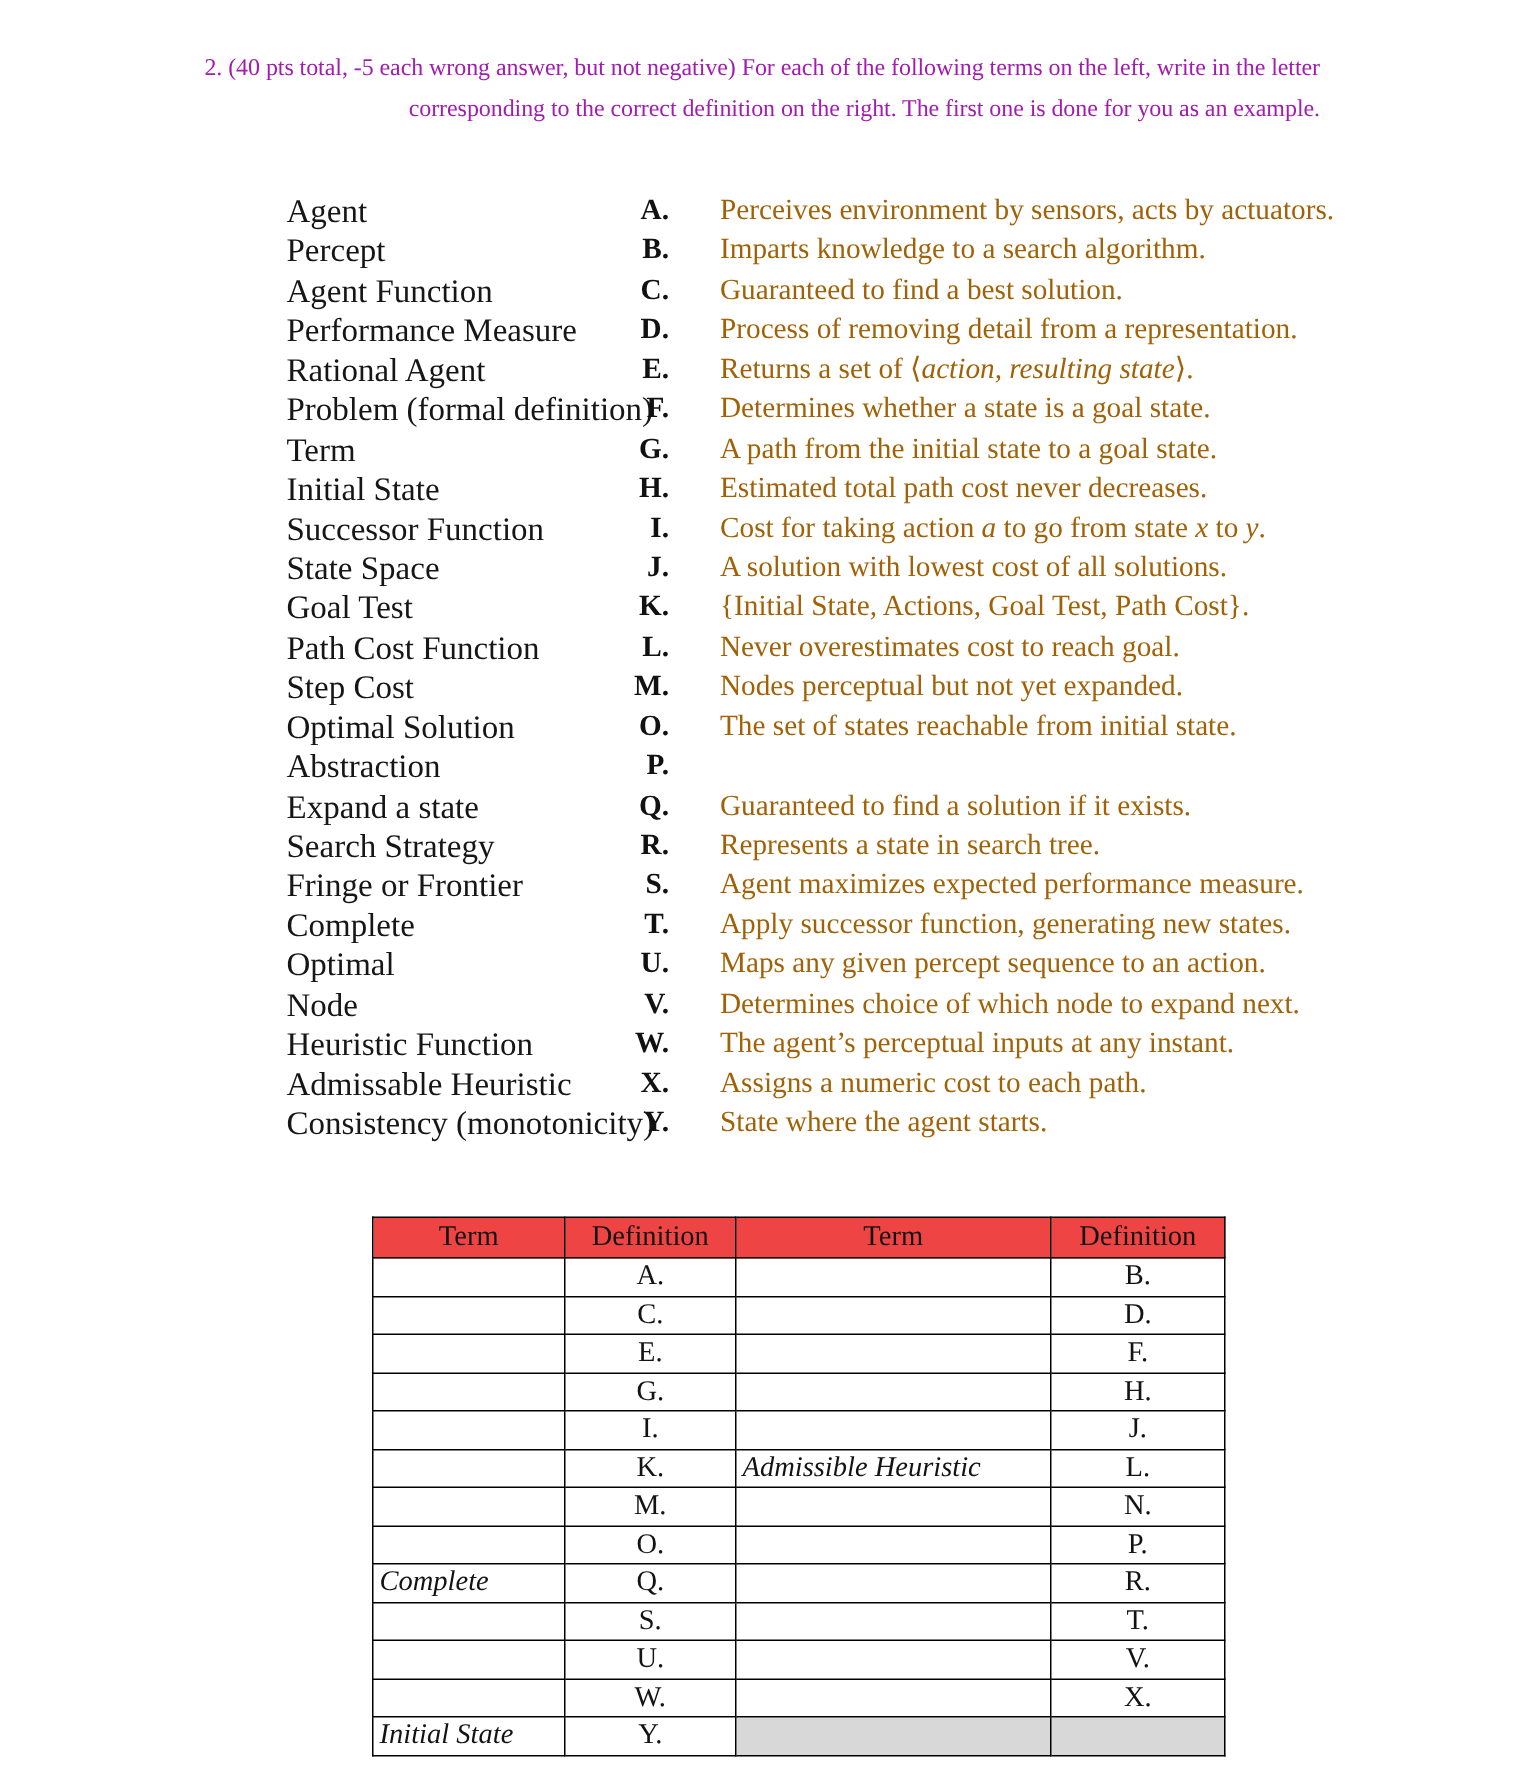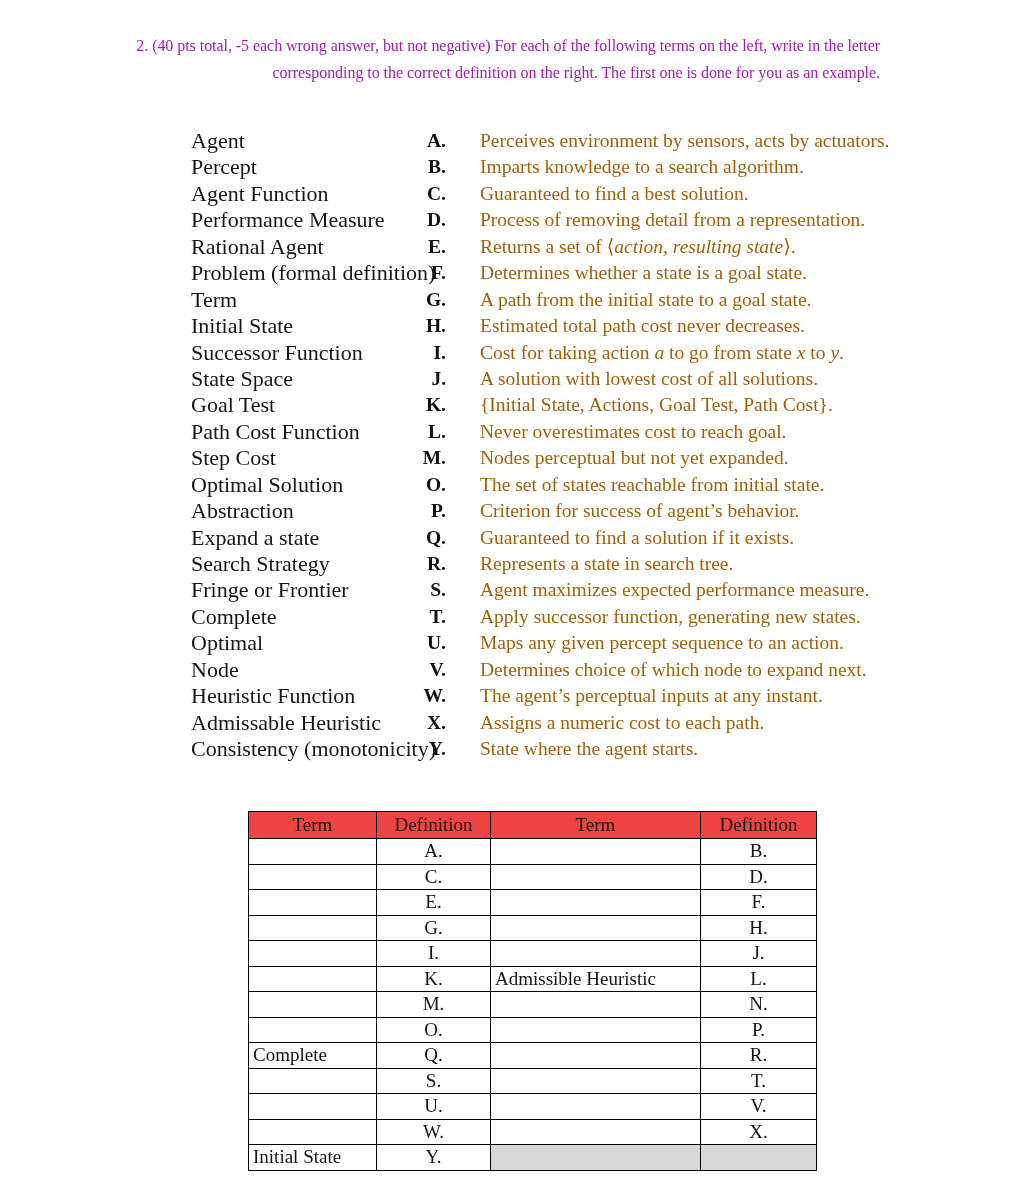--- a/index.html
+++ b/index.html
@@ -105,20 +105,21 @@
     height: 26px;
     color: #131313;
   }
   td.def {
     text-align: center;
     color: #131313;
   }
   td.term {
     text-align: left;
     padding-left: 10px;
+    font-style: italic;
     color: #131313;
   }
   td.blocked {
     background: #d8d8d8;
   }
 </style>
 </head>
 <body>
 
 <div id="prompt">2. (40 pts total, -5 each wrong answer, but not negative) For each of the following terms on the left, write in the letter corresponding to the correct definition on the right. The first one is done for you as an example.</div>
@@ -190,21 +191,20 @@
       <div class="def-cell">Nodes perceptual but not yet expanded.</div>
     </div>
     <div class="match-row">
       <div class="term-cell">Optimal Solution</div>
       <div class="letter-cell">O.</div>
       <div class="def-cell">The set of states reachable from initial state.</div>
     </div>
     <div class="match-row">
       <div class="term-cell">Abstraction</div>
       <div class="letter-cell">P.</div>
-      <div class="def-cell">Criterion for success of agent’s behavior.</div>
     </div>
     <div class="match-row">
       <div class="term-cell">Expand a state</div>
       <div class="letter-cell">Q.</div>
       <div class="def-cell">Guaranteed to find a solution if it exists.</div>
     </div>
     <div class="match-row">
       <div class="term-cell">Search Strategy</div>
       <div class="letter-cell">R.</div>
       <div class="def-cell">Represents a state in search tree.</div>

